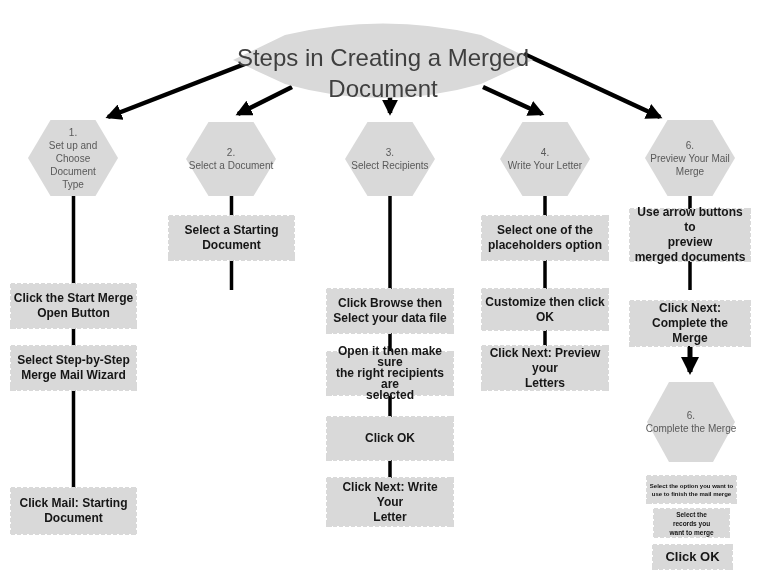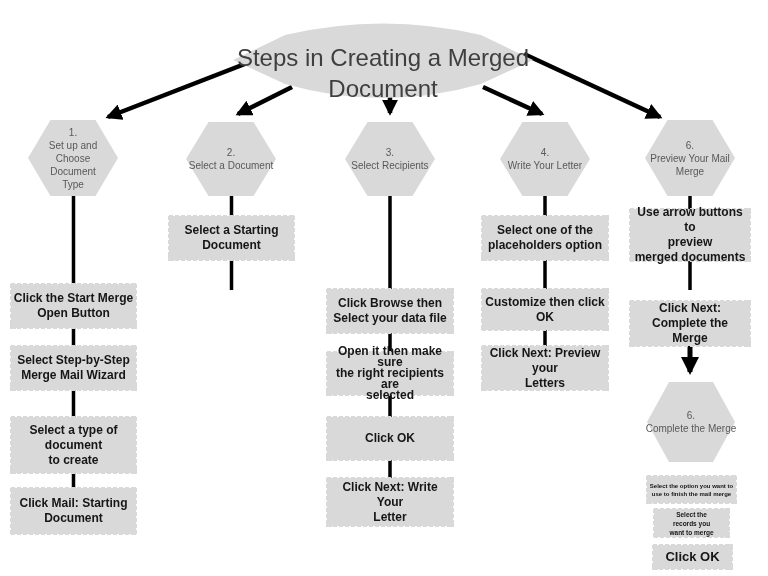--- a/index.html
+++ b/index.html
@@ -126,25 +126,20 @@
   </div>
 
   <div class="box" style="left:10px;top:283px;width:127px;height:46px">
     <span class="boxlabel">Click the Start Merge
 Open Button</span>
   </div>
   <div class="box" style="left:10px;top:345px;width:127px;height:46px">
     <span class="boxlabel">Select Step-by-Step
 Merge Mail Wizard</span>
   </div>
-  <div class="box" style="left:10px;top:416px;width:127px;height:58px">
-    <span class="boxlabel">Select a type of
-document
-to create</span>
-  </div>
   <div class="box" style="left:10px;top:487px;width:127px;height:48px">
     <span class="boxlabel">Click Mail: Starting
 Document</span>
   </div>
 
   <div class="box" style="left:168px;top:215px;width:127px;height:46px">
     <span class="boxlabel">Select a Starting
 Document</span>
   </div>
 

